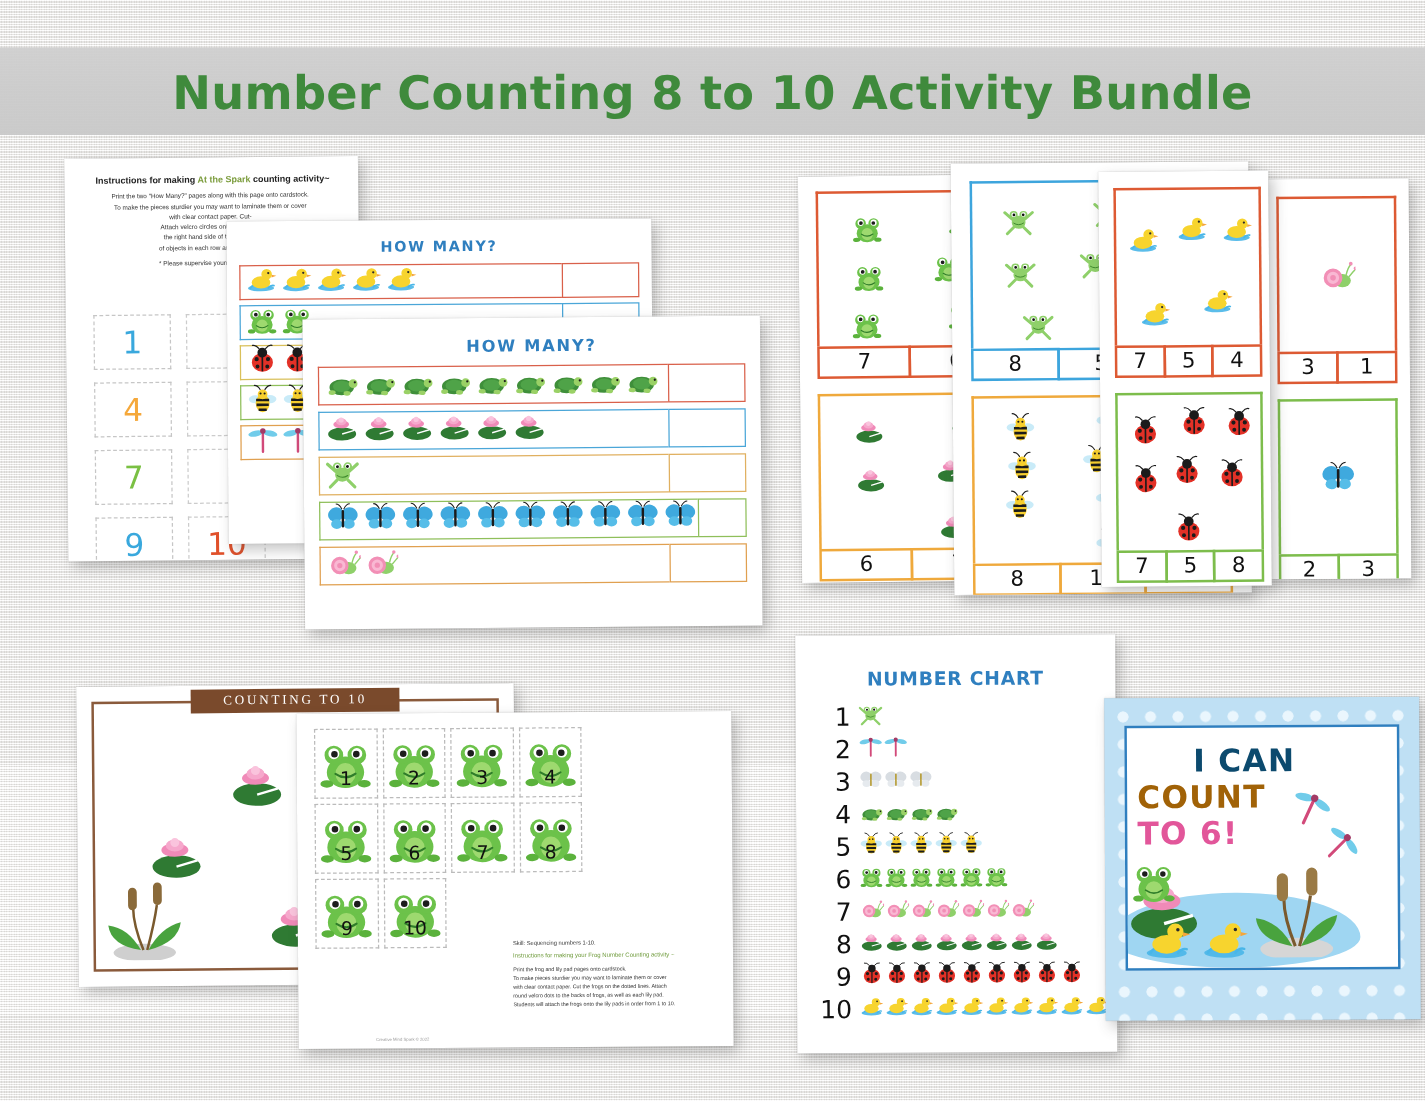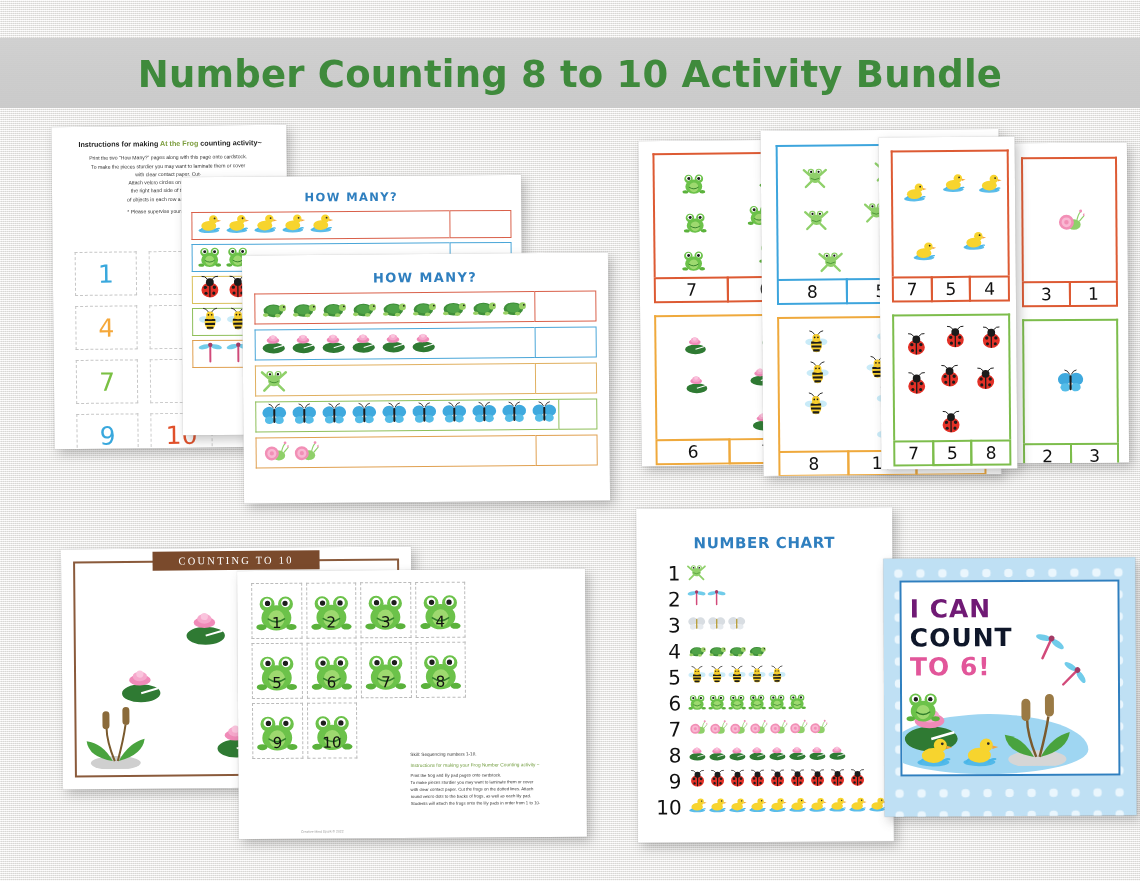--- a/index.html
+++ b/index.html
@@ -134,34 +134,34 @@
   
   #sheet-poster { left:884px; top:558px; width:252px; height:258px;
       transform:rotate(-0.3deg);
       background:#bfe0f4;
       background-image:radial-gradient(circle, #eaf6fd 4.2px, rgba(0,0,0,0) 4.6px);
       background-size:22px 22px; background-position:4px 4px; }
   .po-inner { position:absolute; left:16px; top:22px; right:16px; bottom:40px;
       background:#fff; border:2.5px solid #2f7fbf; overflow:hidden; }
   .po-text { position:absolute; left:8px; top:12px; font-family:"DejaVu Sans", sans-serif;
       font-weight:700; font-size:25px; line-height:1.16; letter-spacing:1px; }
-  .po-l1 { color:#701a75; } .po-l2 { color:#0f172a; } .po-l3 { color:#e2569a; }
+  .po-l1 { color:#0c4a6e;margin-left:45px; } .po-l2 { color:#a16207; } .po-l3 { color:#e2569a; }
   .po-water { position:absolute; left:-14px; bottom:0px; width:200px; height:60px;
       background:#9fd6f2; border-radius:50%/60% 60% 40% 40%; }
   .po-obj { position:absolute; }
 </style>
 </head>
 <body>
 
 <div id="bg"></div>
 <div id="band"></div>
 <div id="title">Number Counting 8 to 10 Activity Bundle</div>
 
 <div id="sheet-instructions" class="paper">
-    <div class="inst-title">Instructions for making <span class="pondname">At the Frog</span> counting activity~</div>
+    <div class="inst-title">Instructions for making <span class="pondname">At the Spark</span> counting activity~</div>
     <div class="inst-body">Print the two "How Many?" pages along with this page onto cardstock.<br>To make the pieces sturdier you may want to laminate them or cover<br>with clear contact paper.  Cut-<br>Attach velcro circles onto the backs<br>the right hand side of the "How M<br>of objects in each row and attach the</div>
     <div class="inst-note">* Please supervise young children wi</div>
     <div class="numcol">
       <div class="numbox n1" style="color:#39a8dd">1</div>
       <div class="numbox n4" style="color:#f5a83a">4</div>
       <div class="numbox n7" style="color:#7ac043">7</div>
       <div class="numbox n9" style="color:#39a8dd">9</div>
     </div>
     <div class="numcol2">
       <div class="numbox" style="color:#ffffff;border-color:#ccc"></div>

